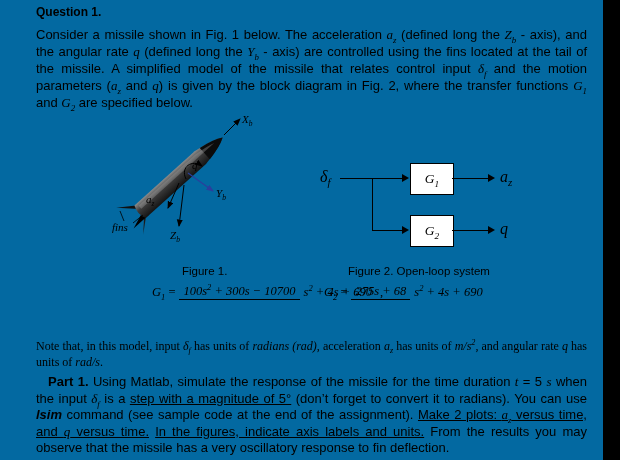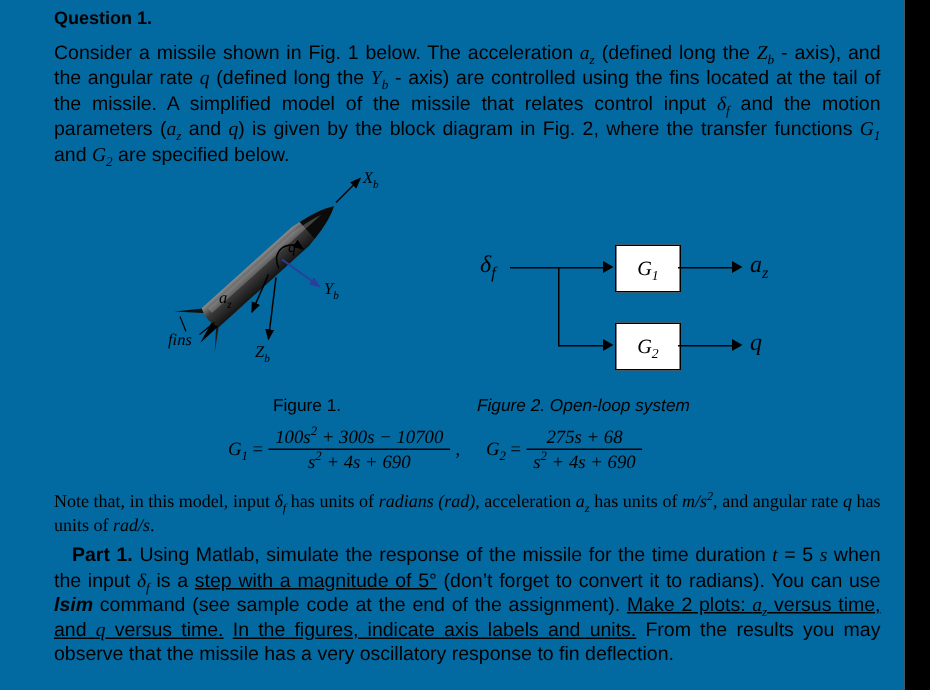--- a/index.html
+++ b/index.html
@@ -32,32 +32,32 @@
   .fig2 .vline{position:absolute;width:1.2px;background:#000;}
   .fig2 .ah{position:absolute;width:0;height:0;border-left:7px solid #000;
             border-top:4px solid transparent;border-bottom:4px solid transparent;}
   .fig2 .blk{position:absolute;width:42px;height:30px;border:1.4px solid #000;background:#fff;
              display:flex;align-items:center;justify-content:center;
              font-family:"Liberation Serif",serif;font-style:italic;font-size:13.5px;}
   .fig2 .lbl{position:absolute;font-family:"Liberation Serif",serif;font-style:italic;font-size:16px;line-height:13px;}
 
   .captions{position:relative;height:16px;margin-top:2px;font-size:11.5px;}
   .cap1{position:absolute;left:122px;margin-left:24px;}
-  .cap2{position:absolute;left:282px;font-style:italic;}
+  .cap2{position:absolute;left:312px;}
 
   .equations{position:relative;height:40px;margin-top:2px;
              font-family:"Liberation Serif",serif;font-size:12.5px;}
   .eq{position:absolute;display:flex;align-items:center;gap:4px;}
   .eq1{left:116px;top:1px;}
   .eq2{left:288px;top:1px;}
-  .frac{display:inline-flex;flex-direction:column;text-align:center;line-height:1.15;}
+  .frac{display:inline-flex;text-align:center;line-height:1.15;}
   .frac .num{border-bottom:1px solid #000;padding:0 4px 1px;}
   .frac .den{padding:1px 4px 0;}
 
-  p.note{font-family:"Liberation Serif",serif;font-size:12px;line-height:16px;margin-top:3px;}
+  p.note{font-family:"Liberation Serif",serif;font-size:12px;line-height:16px;margin-top:15px;}
   p.part1{text-indent:12px;line-height:16.5px;margin-top:4px;}
 </style>
 </head>
 <body>
 
 <div class="doc">
 
   <div class="title">Question 1.</div>
 
   <p class="body-text"><span>Consider a missile shown in Fig. 1 below. The  acceleration </span><span class="tm">a<sub>z</sub></span><span> (defined long the </span><span class="tm">Z<sub>b</sub></span><span> - axis), and the angular rate </span><span class="tm">q</span><span> (defined long the </span><span class="tm">Y<sub>b</sub></span><span> - axis) are controlled using the fins located at the tail of the missile. A simplified model of the missile that relates control input </span><span class="tm">δ<sub>f</sub></span><span> and the motion parameters (</span><span class="tm">a<sub>z</sub></span><span> and </span><span class="tm">q</span><span>) is given by the block diagram in Fig. 2, where the transfer functions </span><span class="tm">G<sub>1</sub></span><span> and </span><span class="tm">G<sub>2</sub></span><span> are specified below.</span></p>

